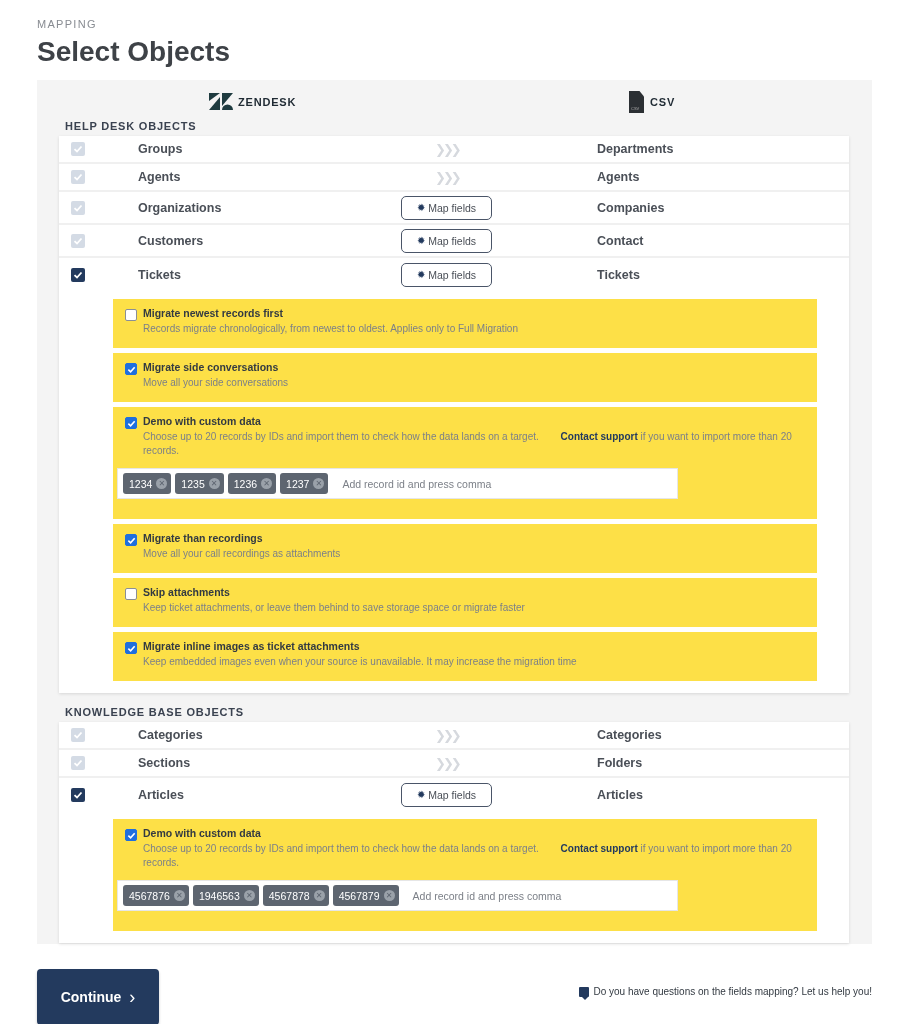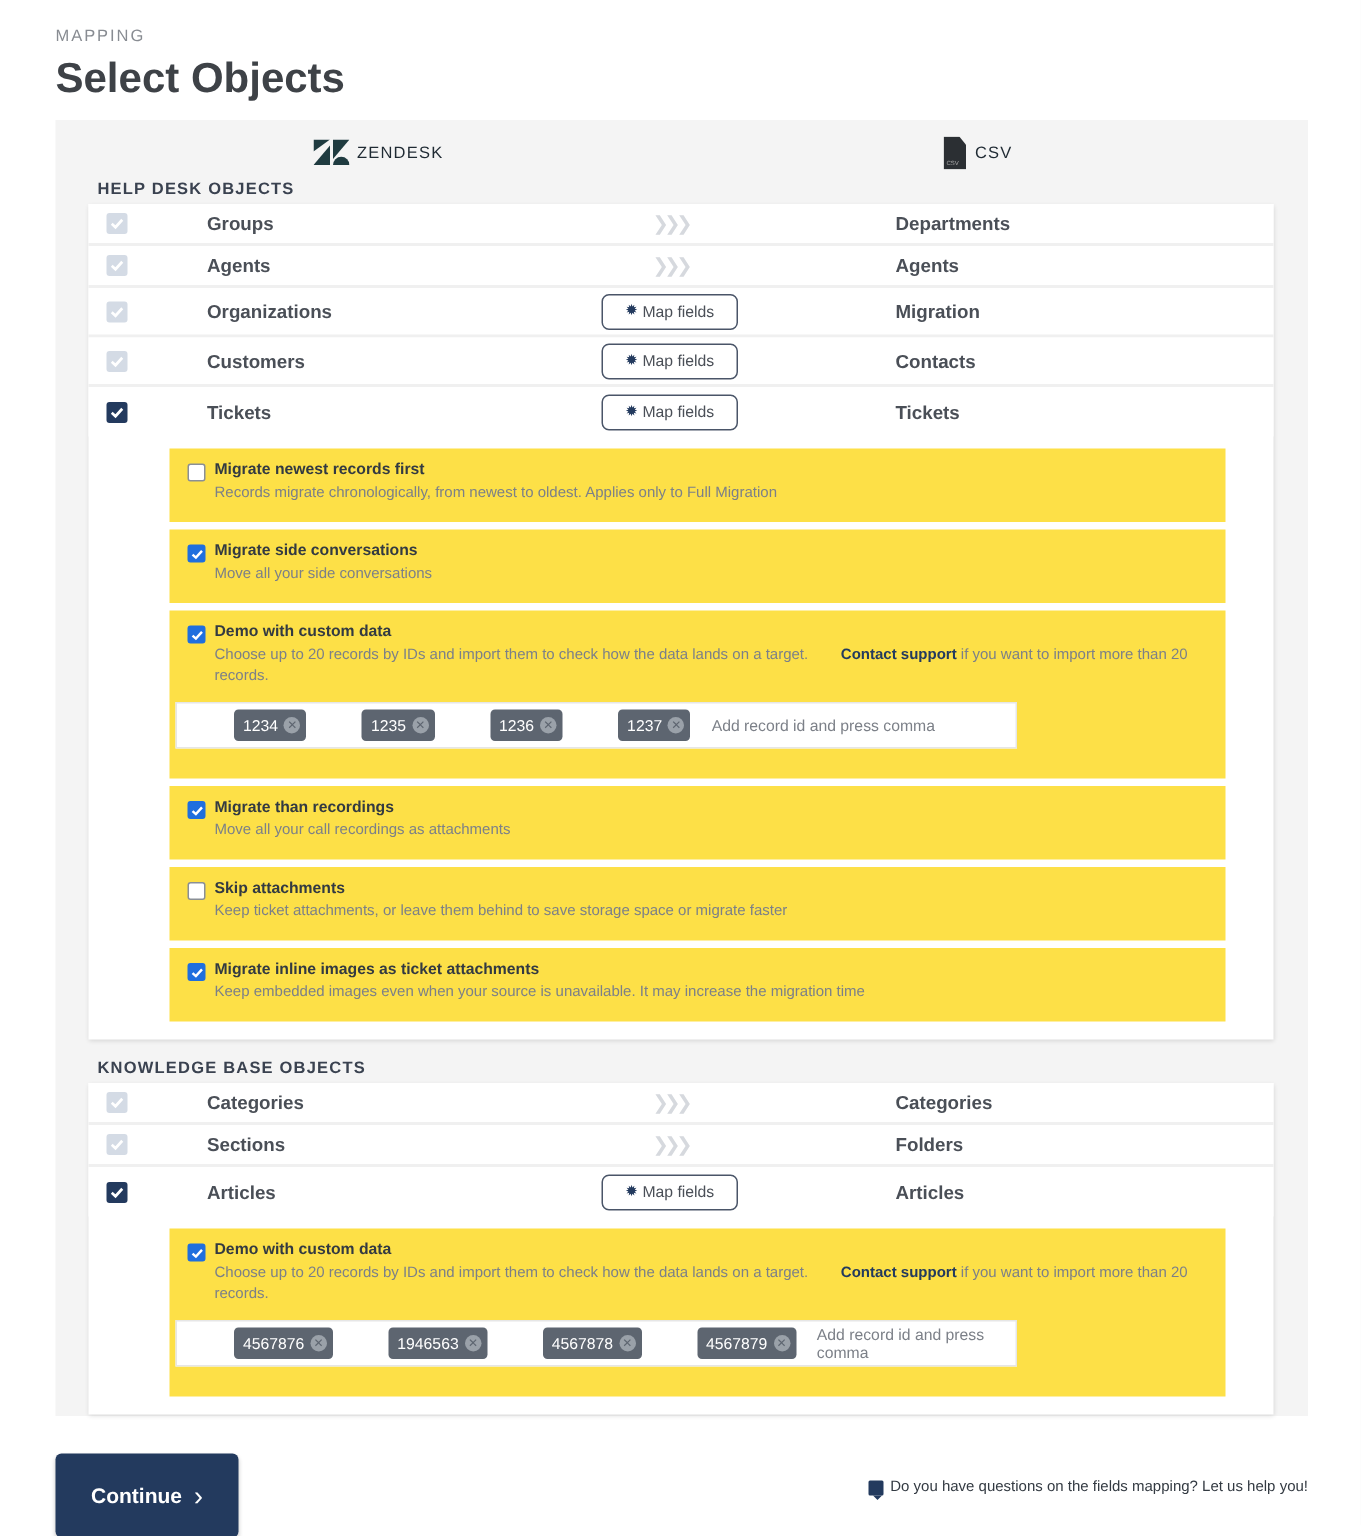--- a/index.html
+++ b/index.html
@@ -6,21 +6,21 @@
   html, body { width: 907px; height: 1024px; background: #ffffff; overflow: hidden; }
   body { font-family: "Liberation Sans", "DejaVu Sans", sans-serif; color: #3d4450; position: relative; }
 
   .eyebrow { position: absolute; left: 37px; top: 18px; font-size: 11px; letter-spacing: 1.3px; color: #888c92; }
   .page-title { position: absolute; left: 37px; top: 36px; font-size: 28px; font-weight: bold; color: #3e4247; }
 
   .panel { position: absolute; left: 37px; top: 80px; width: 835px; height: 864px; background: #f4f4f4; }
 
   .src-logo { position: absolute; left: 172px; top: 13px; display: flex; align-items: center; gap: 5px; }
   .src-logo .z-mark { width: 24px; height: 17px; position: relative; }
-  .src-logo .label, .tgt-logo .label { font-size: 11px; font-weight: normal; letter-spacing: 0.8px; color: #1f2a33; }
+  .src-logo .label, .tgt-logo .label { font-size: 11px; font-weight: bold; letter-spacing: 0.8px; color: #1f2a33; }
   .tgt-logo { position: absolute; left: 592px; top: 11px; display: flex; align-items: center; gap: 6px; }
   .csv-file { width: 15px; height: 22px; background: #2b2f33; position: relative; clip-path: polygon(0 0, 70% 0, 100% 25%, 100% 100%, 0 100%); }
   .csv-file span { position: absolute; left: 2px; bottom: 2px; font-size: 4px; color: #aaa; }
 
   .section-title { position: absolute; left: 28px; font-size: 11px; font-weight: bold; letter-spacing: 0.8px; color: #3a4250; }
 
   .card { position: absolute; left: 22px; width: 790px; background: #fff; box-shadow: 0 1px 3px rgba(0,0,0,0.12); }
 
   .obj-row { position: relative; height: 28px; background: #fff; border-bottom: 2px solid #f0f0f0; }
   .obj-row.tall { height: 33px; }
@@ -36,21 +36,21 @@
   .opts { padding: 3px 32px 12px 54px; }
   .opt { background: #fde047; margin-top: 5px; padding: 8px 10px 12px 12px; position: relative; }
   .opt .ocb { position: absolute; left: 12px; top: 10px; width: 12px; height: 12px; border-radius: 2px; border: 1px solid #8a8f96; background: #fff; }
   .opt .ocb.on { background: #1f6fde; border-color: #1f6fde; display: flex; align-items: center; justify-content: center; }
   .opt .ocb svg { width: 9px; height: 9px; }
   .opt .otitle { margin-left: 18px; font-size: 10.5px; font-weight: bold; color: #333a42; }
   .opt .odesc { margin-left: 18px; margin-top: 3px; font-size: 10px; color: #7c8088; line-height: 14px; }
   .opt .odesc .link { color: #233a5e; font-weight: bold; padding-left: 19px; }
 
   .tag-input { margin-top: 10px; width: 561px; height: 31px; background: #fff; border: 1px solid #e6e6e6; display: flex; align-items: center; padding-left: 5px; gap: 4px; margin-bottom: 12px; }
-  .tag { height: 21px; background: #5d6570; border-radius: 3px; color: #fff; font-size: 10.5px; display: flex; align-items: center; padding: 0 4px 0 6px; gap: 4px; margin-left: 33px; }
+  .tag { height: 21px; background: #5d6570; border-radius: 3px; color: #fff; font-size: 10.5px; display: flex; align-items: center; padding: 0 4px 0 6px; gap: 4px; }
   .tag .x { width: 11px; height: 11px; border-radius: 50%; background: #9aa1a9; color: #5d6570; font-size: 8px; line-height: 11px; text-align: center; }
   .tag-input .ph { margin-left: 10px; font-size: 10.5px; color: #7c8088; }
 
   .continue-btn { position: absolute; left: 37px; top: 969px; width: 122px; height: 56px; background: #233a5e; border-radius: 4px; color: #fff; font-size: 14px; font-weight: bold; display: flex; align-items: center; justify-content: center; gap: 8px; box-shadow: 0 2px 3px rgba(0,0,0,0.2); cursor: pointer; }
   .help { position: absolute; right: 35px; top: 986px; display: flex; align-items: center; gap: 4px; font-size: 10px; color: #333a42; }
   .help .chat { width: 10px; height: 10px; background: #233a5e; border-radius: 1px; position: relative; }
   .help .chat::after { content: ""; position: absolute; left: 3px; bottom: -3px; border-left: 3px solid transparent; border-right: 3px solid transparent; border-top: 3px solid #233a5e; }
 </style>
 </head>
 <body>
@@ -104,34 +104,34 @@
       <div class="cb">
           <svg viewBox="0 0 10 10">
             <path d="M1.5,5.2 L4,7.5 L8.5,2.5" stroke="#fff" stroke-width="1.8" fill="none"></path>
           </svg>
         </div>
       <span class="src-name">Organizations</span>
       <div class="map-btn">
           <span class="gear">✹</span>
           <span>Map fields</span>
         </div>
-      <span class="tgt-name">Migration</span>
+      <span class="tgt-name">Companies</span>
     </div>
     <div class="obj-row tall">
       <div class="cb">
           <svg viewBox="0 0 10 10">
             <path d="M1.5,5.2 L4,7.5 L8.5,2.5" stroke="#fff" stroke-width="1.8" fill="none"></path>
           </svg>
         </div>
       <span class="src-name">Customers</span>
       <div class="map-btn">
           <span class="gear">✹</span>
           <span>Map fields</span>
         </div>
-      <span class="tgt-name">Contacts</span>
+      <span class="tgt-name">Contact</span>
     </div>
     <div class="obj-row tall" style="border-bottom:none">
       <div class="cb on">
           <svg viewBox="0 0 10 10">
             <path d="M1.5,5.2 L4,7.5 L8.5,2.5" stroke="#fff" stroke-width="1.8" fill="none"></path>
           </svg>
         </div>
       <span class="src-name">Tickets</span>
       <div class="map-btn">
           <span class="gear">✹</span>

